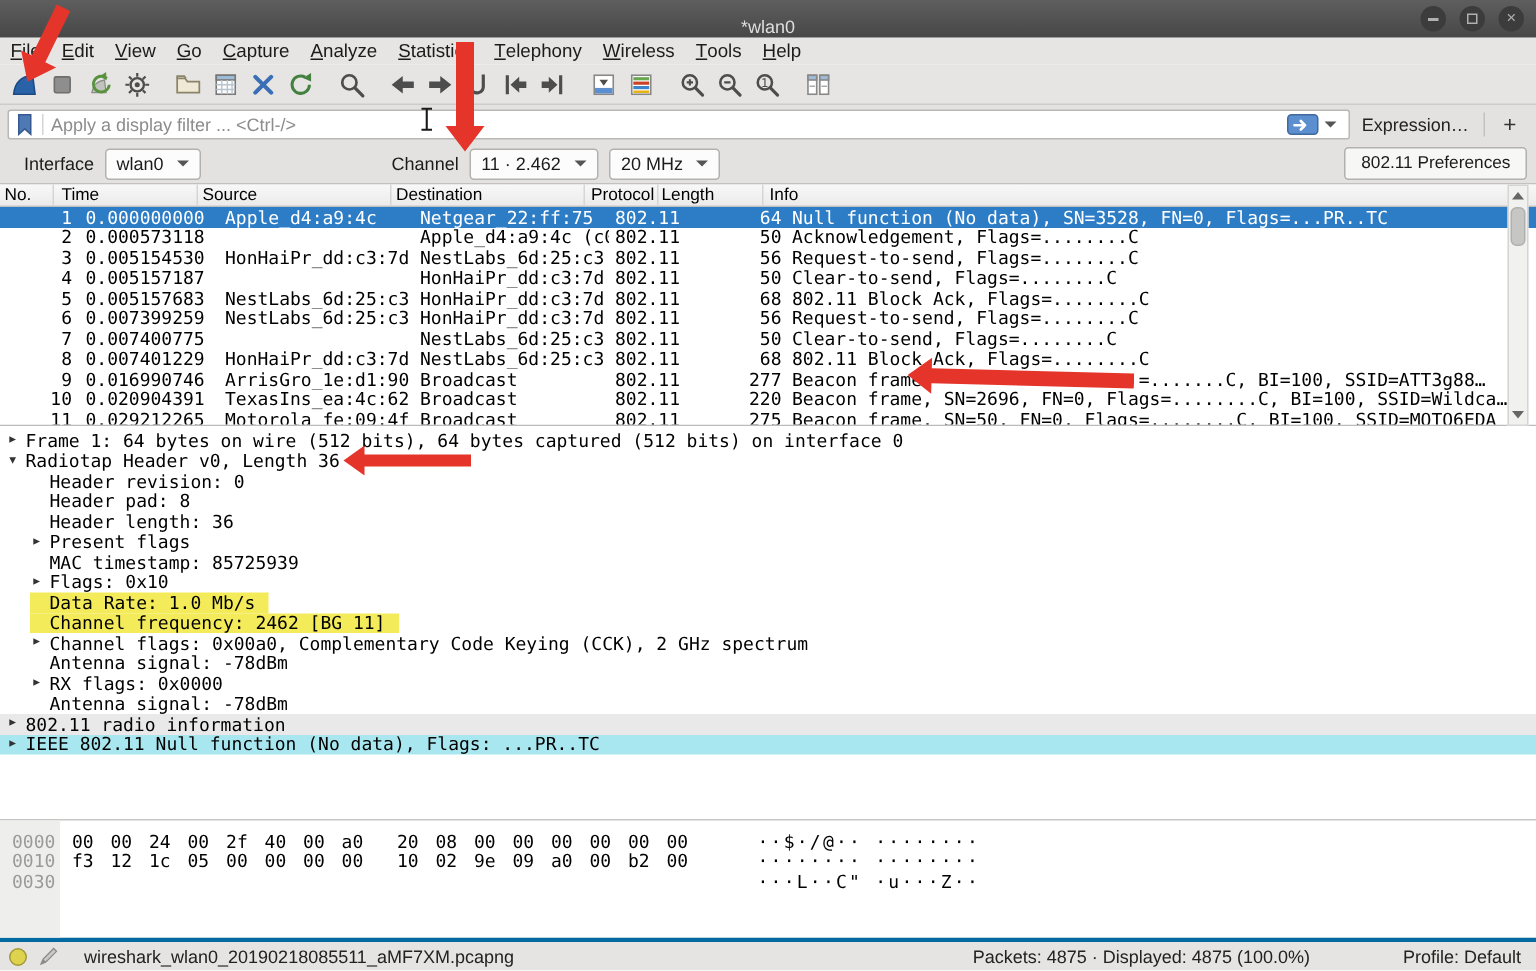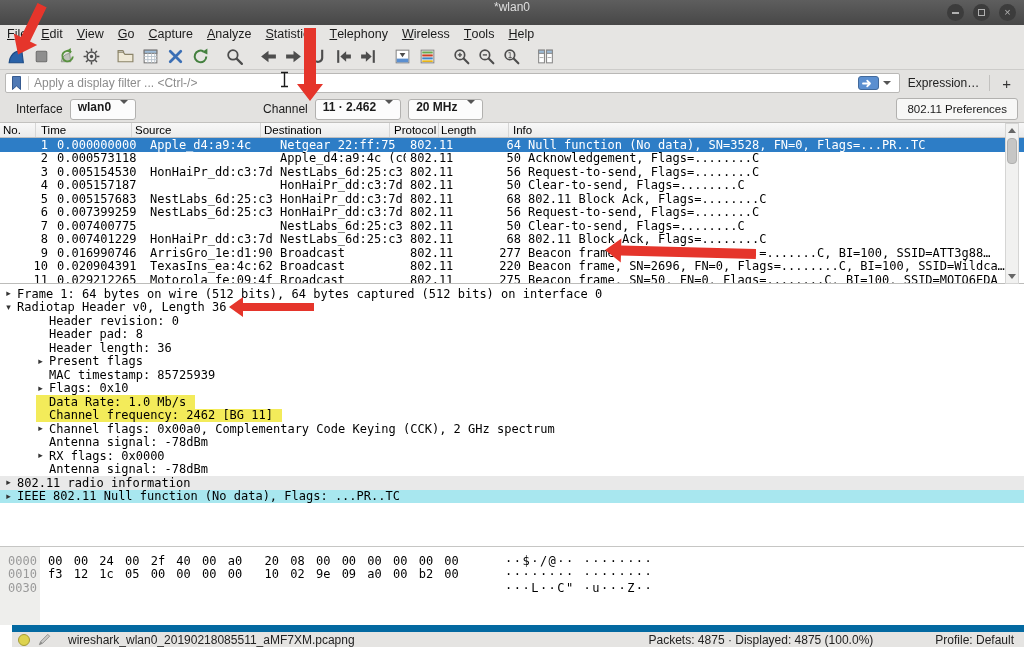--- a/index.html
+++ b/index.html
@@ -2,21 +2,21 @@
 <html><head>
 <meta charset="utf-8">
 <style>
   * { margin:0; padding:0; box-sizing:border-box; }
   html,body { width:1024px; height:647px; overflow:hidden; background:#fff;
     font-family:"Liberation Sans", sans-serif; }
   #app { position:relative; width:1024px; height:647px; background:#fff; }
 
   
   .titlebar { height:25px; background:linear-gradient(#5e5e5e,#474747);
-    display:flex; align-items:flex-start; justify-content:center; position:relative; }
+    display:flex; align-items:flex-end; justify-content:center; position:relative; }
   .title-text { color:#dedede; font-size:12px; }
   .win-btns { position:absolute; right:8px; top:4px; display:flex; gap:9px; }
   .win-btn { width:17px; height:17px; border-radius:50%; background:#3c3c3c;
     display:flex; align-items:center; justify-content:center; color:#b0b0b0; }
   .glyph-min { width:7px; height:2px; background:#b0b0b0; }
   .glyph-max { width:7px; height:7px; border:1.5px solid #b0b0b0; }
   .glyph-close { font-size:11px; line-height:1; }
 
   
   .menubar { height:18px; background:#e6e5e3; display:flex; align-items:center; padding-left:0; }
@@ -44,21 +44,21 @@
     border-top:4px solid #555; margin:0 4px; }
   .expr-label { font-size:12px; color:#222; margin:0 6px 0 8px; }
   .vsep { width:1px; height:16px; background:#c2c1bf; margin:0 4px; }
   .plus-btn { font-size:15px; color:#333; padding:0 8px; }
 
   
   .wirelessbar { height:27px; background:#e3e2e0; display:flex; align-items:center;
     border-bottom:1px solid #c2c1bf; font-size:12px; color:#1b1b1b; }
   .wlabel { margin-left:16px; }
   .dd { height:21px; background:#fcfcfc; border:1px solid #b2b1af; border-radius:3px;
-    display:flex; align-items:flex-start; padding:0 7px; margin-left:7px;font-weight:bold; }
+    display:flex; align-items:center; padding:0 7px; margin-left:7px; }
   .dd .caret { margin:0 0 0 9px; }
   .chan-label { margin-left:127px; }
   .prefs-btn { height:22px; background:#f7f7f6; border:1px solid #b2b1af; border-radius:3px;
     display:flex; align-items:center; padding:0 10px; margin-left:auto; margin-right:6px;
     font-size:11.5px; }
 
   
   .plist { position:relative; height:161px; border-bottom:1px solid #bcbcba; }
   .phdr { display:flex; height:15px; background:linear-gradient(#f8f8f8,#ebebeb);
     border-bottom:1px solid #c0c0c0; font-size:11.5px; color:#000; align-items:center; }
@@ -91,40 +91,40 @@
   .sthumb { width:10px; height:26px; margin:1px auto 0; background:#c6c6c5;
     border:1px solid #b0b0af; border-radius:4px; }
   .sfill { flex:1; }
 
   
   .details { height:262px; background:#fff; padding-top:3px; overflow:hidden; }
   .dline { height:13.5px; display:flex; align-items:center; white-space:pre;
     font-family:"DejaVu Sans Mono",monospace; font-size:12px; color:#000; }
   .content { display:flex; align-items:center; height:100%; }
   .d0 > .content { margin-left:4px; }
-  .d1 > .content { margin-left:36px; }
+  .d1 > .content { margin-left:20px; }
   .exp { width:9px; margin-right:4px; font-family:"DejaVu Sans",sans-serif; font-size:9px;
     color:#333; text-align:center; line-height:1; }
   .hl-yellow > .content { background:#f3eb5a; padding-right:9px; }
   .hl-gray { background:#e9e9e9; }
   .hl-cyan { background:#a8e7ef; }
 
   
   .hexpane { height:79px; border-top:1px solid #c6c6c4; position:relative; background:#fff;
     padding-top:7px; }
   .hexgutter { position:absolute; left:0; top:0; bottom:0; width:40px; background:#eeeeec; }
   .hexline { position:relative; height:13.5px; display:flex; align-items:center;
     font-family:"DejaVu Sans Mono",monospace; font-size:12px; white-space:pre; }
   .off { width:40px; padding-left:8px; color:#9a9a9a; position:relative; z-index:1; }
   .hx { margin-left:8px; word-spacing:4px; color:#000; }
   .asc { position:absolute; left:505px; letter-spacing:1.5px; color:#000; }
 
   
-  .statusbar { height:22px; border-top:7px solid #0369a1; background:#e5e4e2;
-    display:flex; align-items:center; font-size:12px; color:#222; padding:0 10px 0 6px;margin-left:12px; }
+  .statusbar { height:22px; border-top:3px solid #0369a1; background:#e5e4e2;
+    display:flex; align-items:center; font-size:12px; color:#222; padding:0 10px 0 6px; }
   .expert-dot { width:12px; height:12px; border-radius:50%; background:#ddd34f;
     border:1px solid #a39a35; }
   .sb-file { margin-left:16px; }
   .sb-packets { margin-left:auto; }
   .sb-profile { margin-left:62px; }
 
   
   .overlay { position:absolute; z-index:50; pointer-events:none; }
 </style>
 </head>

